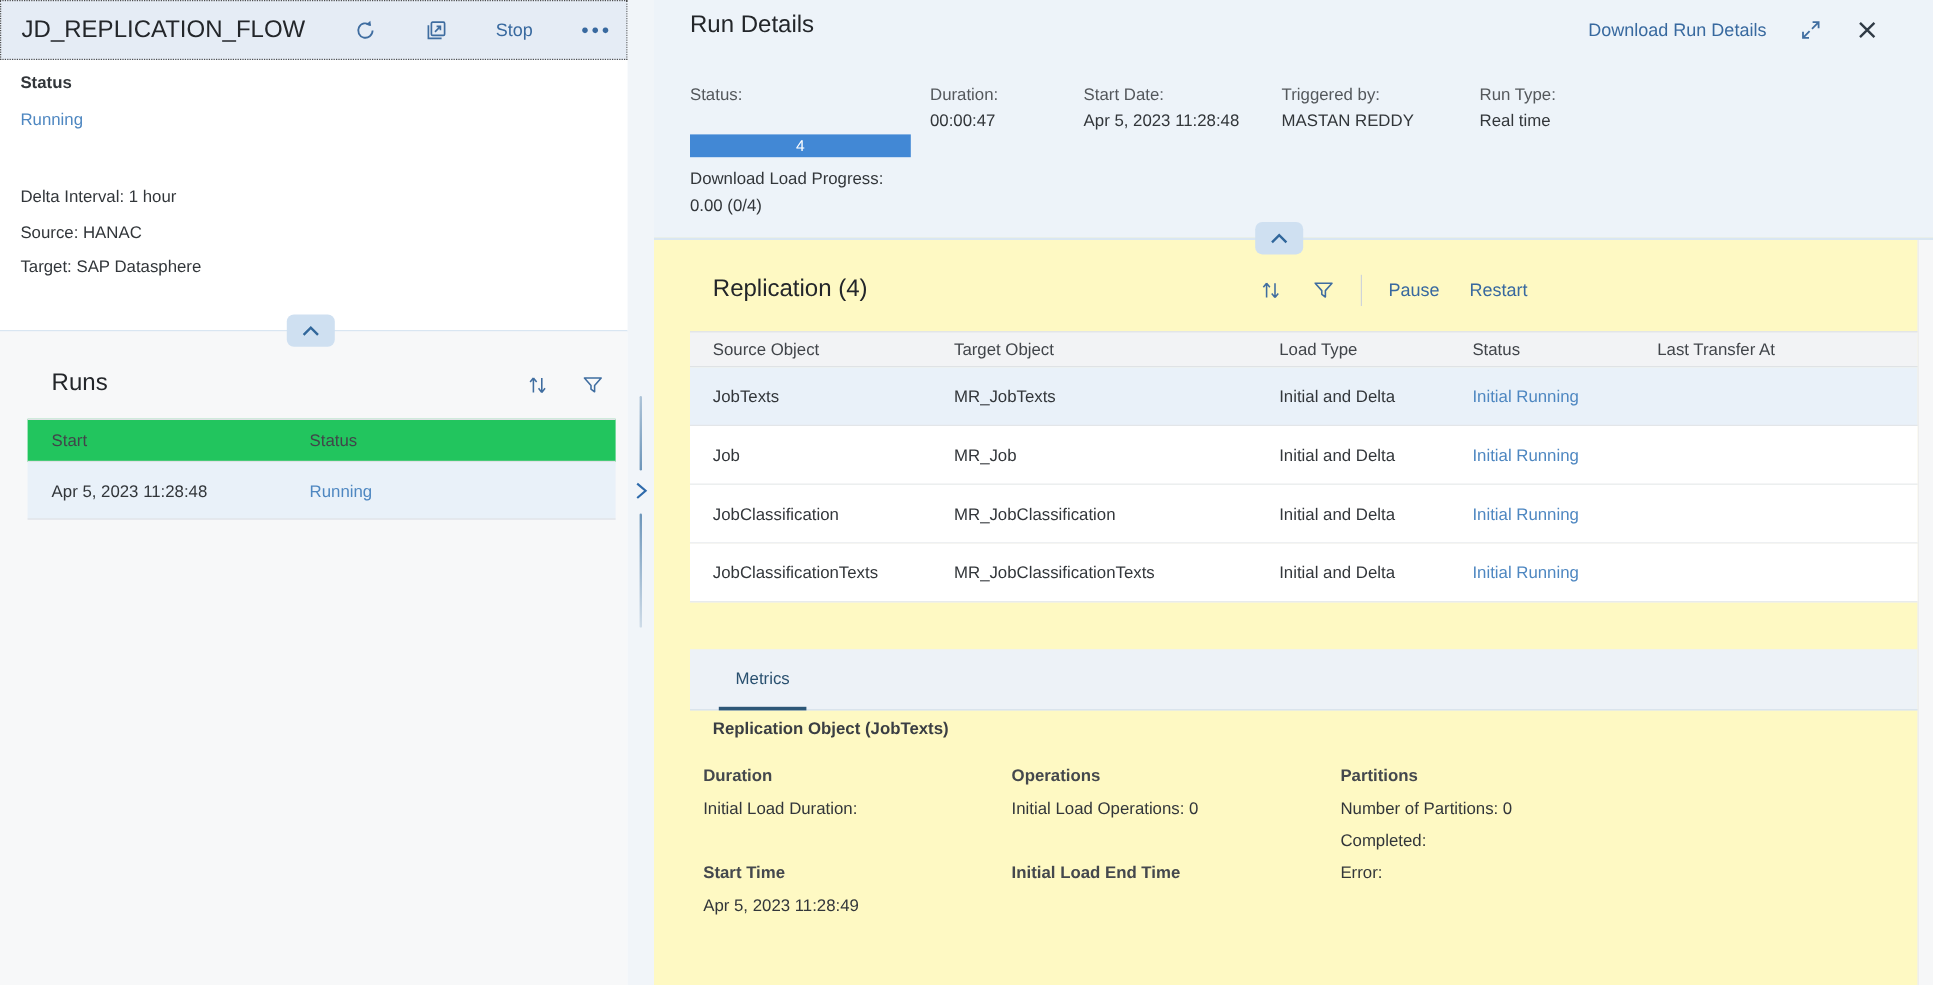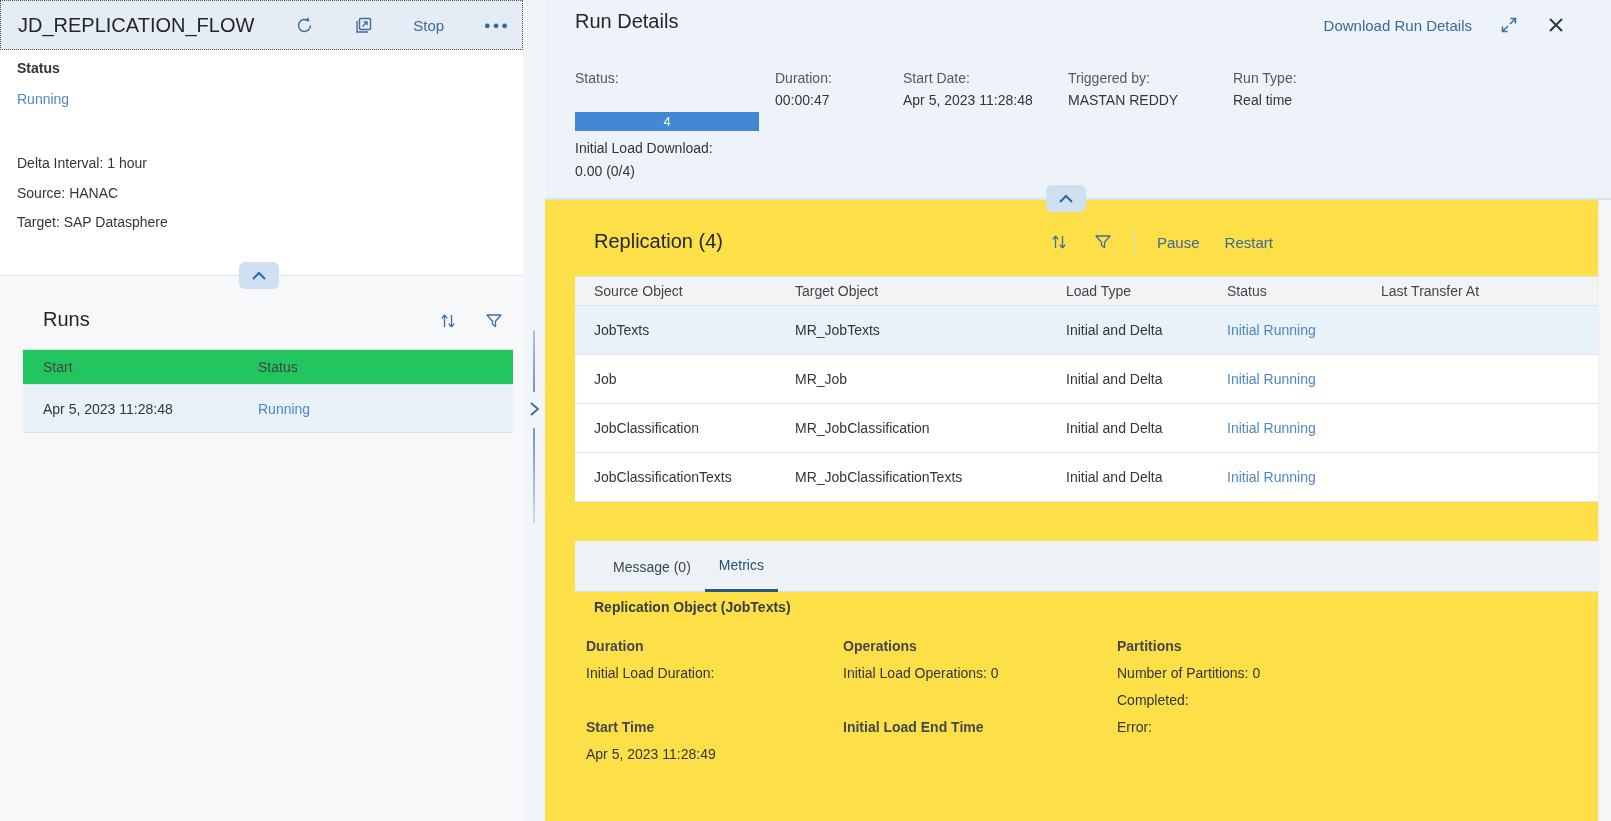--- a/index.html
+++ b/index.html
@@ -48,21 +48,21 @@
   .runs-col2{flex:1;padding-left:0;}
 
   
   .splitter{left:523px;top:0;width:22px;height:821px;background:#f1f5f9;cursor:col-resize;}
   .split-line{left:10px;width:2px;background:linear-gradient(#aec4d8,#6d96ba);border-radius:1px;}
   .split-line.a{top:330px;height:62px;}
   .split-line.b{top:428px;height:95px;background:linear-gradient(#6d96ba,#cfdce8);}
   .split-chevron{left:3px;top:399px;color:#2f6bab;cursor:pointer;}
 
   
-  .right-panel{left:545px;top:0;width:1066px;height:821px;background:#fde047;}
+  .right-panel{left:545px;top:0;width:1066px;height:821px;background:#fef9c3;}
   .rd-top{left:0;top:0;width:1066px;height:198px;background:#edf3f9;}
   .rd-title{left:30px;top:10px;font-size:20px;color:#23262a;}
   .rd-download{right:139px;top:17px;font-size:15px;color:var(--link);cursor:pointer;}
   .rd-expand{right:93px;top:16px;}
   .rd-close{right:47px;top:17px;color:#2f3a45;}
   .rd-field-label{top:70px;color:var(--label);}
   .rd-field-value{top:92px;color:var(--text);}
   .fx1{left:30px;} .fx2{left:230px;} .fx3{left:358px;} .fx4{left:523px;} .fx5{left:688px;}
   .rd-progress{left:30px;top:112px;width:184px;height:19px;background:var(--progress);
                color:#fff;font-size:13px;display:flex;align-items:center;justify-content:center;}
@@ -212,21 +212,21 @@
     <div class="abs rd-field-label fx3">Start Date:</div>
     <div class="abs rd-field-value fx3">Apr 5, 2023 11:28:48</div>
     <div class="abs rd-field-label fx4">Triggered by:</div>
     <div class="abs rd-field-value fx4">MASTAN REDDY</div>
     <div class="abs rd-field-label fx5">Run Type:</div>
     <div class="abs rd-field-value fx5">Real time</div>
 
     <div class="abs rd-progress">
       <span>4</span>
     </div>
-    <div class="abs rd-ilp-label">Initial Load Download:</div>
+    <div class="abs rd-ilp-label">Download Load Progress:</div>
     <div class="abs rd-ilp-value">0.00 (0/4)</div>
   </div>
 
   <div class="abs rd-collapse-line"></div>
   <button class="abs collapse-btn rd-collapse-btn">
     <span>
       <svg width="16" height="10" viewBox="0 0 16 10">
           <polyline points="2,8 8,2 14,8" fill="none" stroke="currentColor" stroke-width="2"></polyline>
         </svg>
     </span>
@@ -284,21 +284,20 @@
     <div class="rep-row">
       <span class="c-source">JobClassificationTexts</span>
       <span class="c-target">MR_JobClassificationTexts</span>
       <span class="c-load">Initial and Delta</span>
       <span class="c-status status-link">Initial Running</span>
       <span class="c-last"></span>
     </div>
   </div>
 
   <div class="abs tab-strip">
-    <span class="tab">Message (0)</span>
     <span class="tab selected">Metrics</span>
   </div>
 
   <div class="abs metrics-heading">Replication Object (JobTexts)</div>
 
   <div class="abs metrics-col mc1">
     <div class="m-bold">Duration</div>
     <div class="m-line">Initial Load Duration:</div>
     <div class="m-spacer"></div>
     <div class="m-bold">Start Time</div>

